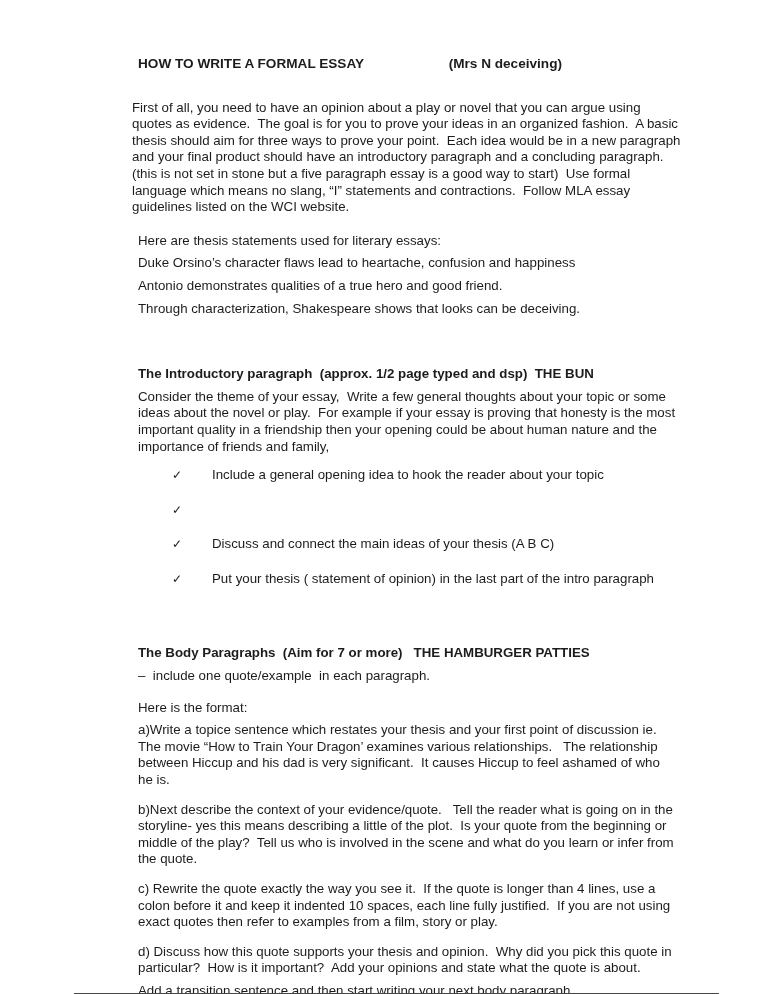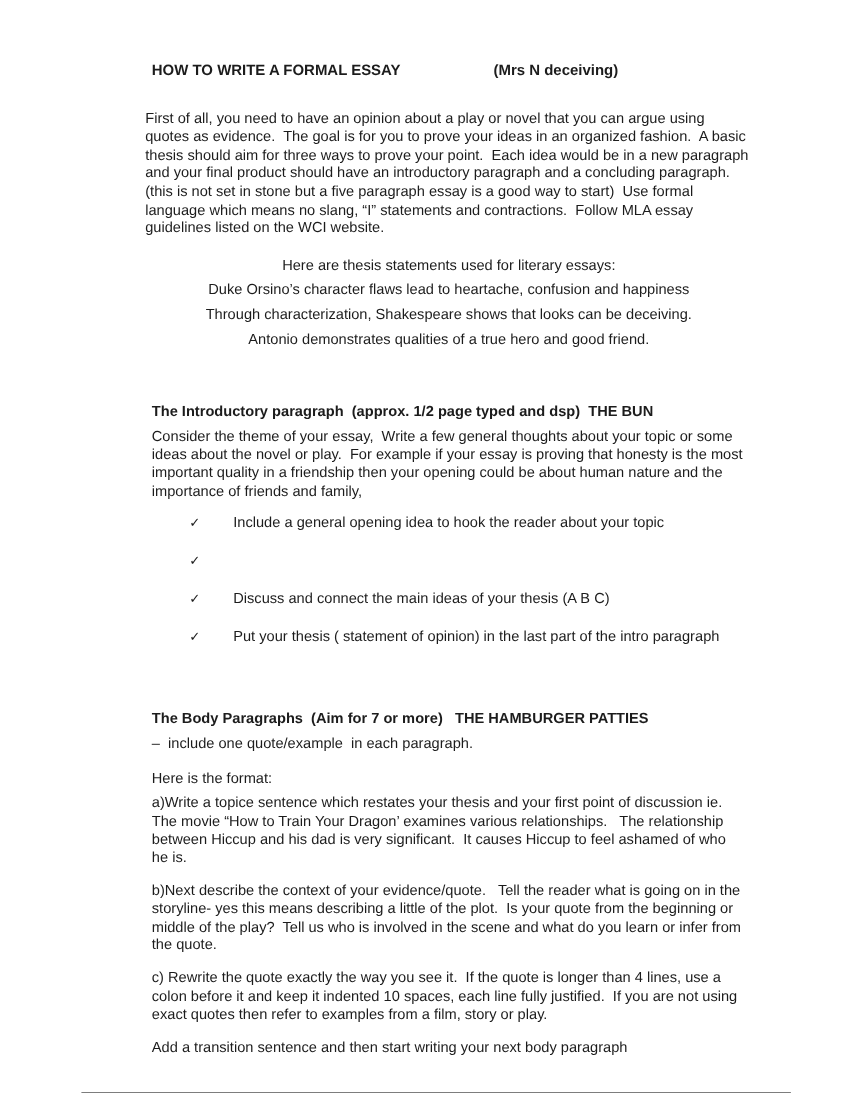--- a/index.html
+++ b/index.html
@@ -19,21 +19,21 @@
   }
   .title-row {
     display: flex;
     font-weight: bold;
     font-size: 13.6px;
     margin-bottom: 21px;
     white-space: pre-wrap;
   }
   .byline { margin-left: auto; margin-right: 122px; }
   .para { white-space: pre-wrap; margin-bottom: 17px; }
-  .line { white-space: pre-wrap; text-align: center; }
+  .line { white-space: pre-wrap; }
   .thesis-block { margin-bottom: 49px; }
   .section-heading {
     font-weight: bold;
     white-space: pre-wrap;
   }
   .intro-body { white-space: pre-wrap; margin-bottom: 5px; }
   .checklist {
     list-style: none;
     padding-left: 22px;
     margin-bottom: 52px;
@@ -70,22 +70,22 @@
   <div class="title-row">
     <span>HOW TO WRITE A FORMAL ESSAY</span>
     <span class="byline">(Mrs N deceiving)</span>
   </div>
 
   <p class="para">First of all, you need to have an opinion about a play or novel that you can argue using quotes as evidence.  The goal is for you to prove your ideas in an organized fashion.  A basic thesis should aim for three ways to prove your point.  Each idea would be in a new paragraph and your final product should have an introductory paragraph and a concluding paragraph.  (this is not set in stone but a five paragraph essay is a good way to start)  Use formal language which means no slang, “I” statements and contractions.  Follow MLA essay guidelines listed on the WCI website.</p>
 
   <div class="thesis-block">
     <div class="line">Here are thesis statements used for literary essays:</div>
     <div class="line">Duke Orsino’s character flaws lead to heartache, confusion and happiness</div>
+    <div class="line">Antonio demonstrates qualities of a true hero and good friend.</div>
     <div class="line">Through characterization, Shakespeare shows that looks can be deceiving.</div>
-    <div class="line">Antonio demonstrates qualities of a true hero and good friend.</div>
   </div>
 
   <div>
     <div class="section-heading">The Introductory paragraph  (approx. 1/2 page typed and dsp)  THE BUN</div>
     <div class="intro-body">Consider the theme of your essay,  Write a few general thoughts about your topic or some ideas about the novel or play.  For example if your essay is proving that honesty is the most important quality in a friendship then your opening could be about human nature and the importance of friends and family,</div>
     <ul class="checklist">
       <li>
         <span class="check">✓</span>
         <span><span>Include a general opening idea to hook the reader about your topic</span><b></b></span>
       </li>
@@ -103,18 +103,19 @@
     </ul>
   </div>
 
   <div>
     <div class="section-heading">The Body Paragraphs  (Aim for 7 or more)   THE HAMBURGER PATTIES</div>
     <div class="dash-line">–  include one quote/example  in each paragraph.</div>
     <div class="format-lead">Here is the format:</div>
     <p class="fmt-para">a)Write a topice sentence which restates your thesis and your first point of discussion ie.   The movie “How to Train Your Dragon’ examines various relationships.   The relationship between Hiccup and his dad is very significant.  It causes Hiccup to feel ashamed of who he is.</p>
     <p class="fmt-para">b)Next describe the context of your evidence/quote.   Tell the reader what is going on in the storyline- yes this means describing a little of the plot.  Is your quote from the beginning or middle of the play?  Tell us who is involved in the scene and what do you learn or infer from the quote.</p>
     <p class="fmt-para">c) Rewrite the quote exactly the way you see it.  If the quote is longer than 4 lines, use a colon before it and keep it indented 10 spaces, each line fully justified.  If you are not using exact quotes then refer to examples from a film, story or play.</p>
+    <p class="fmt-para tight">d) Discuss how this quote supports your thesis and opinion.  Why did you pick this quote in particular?  How is it important?  Add your opinions and state what the quote is about.</p>
     <p class="closing">Add a transition sentence and then start writing your next body paragraph</p>
   </div>
 
 </div>
 
 <div class="page-break"></div>
 
 </body></html>

